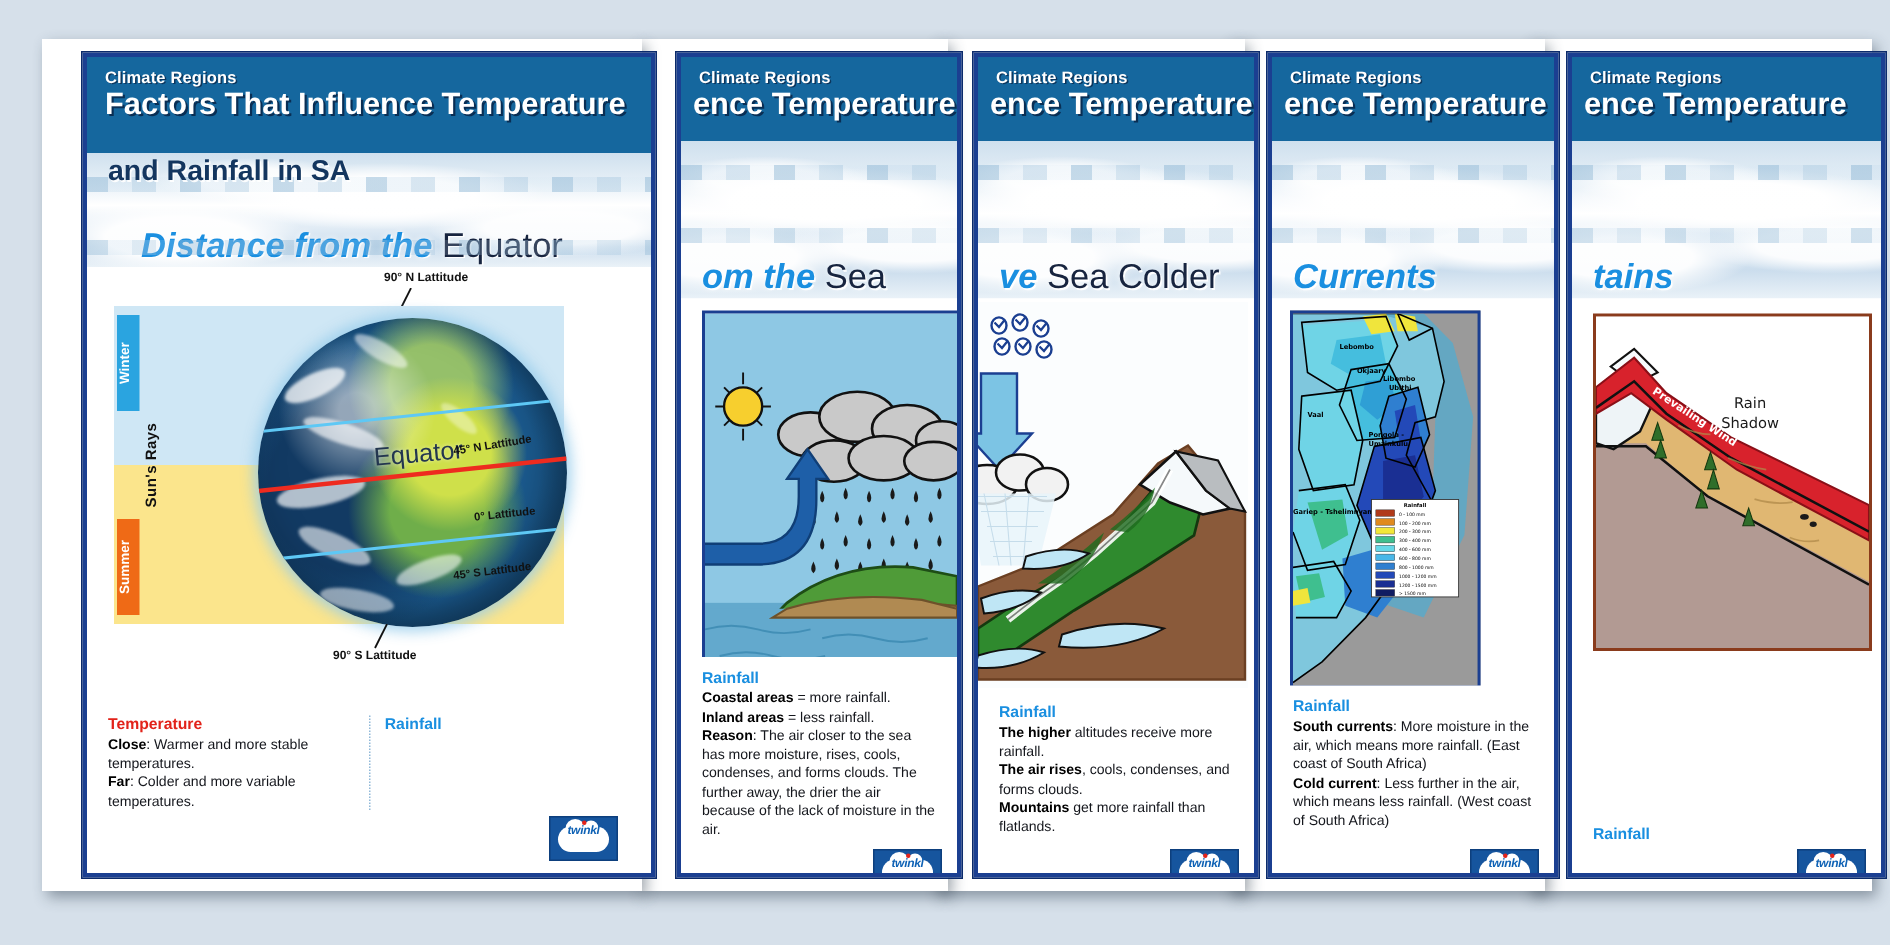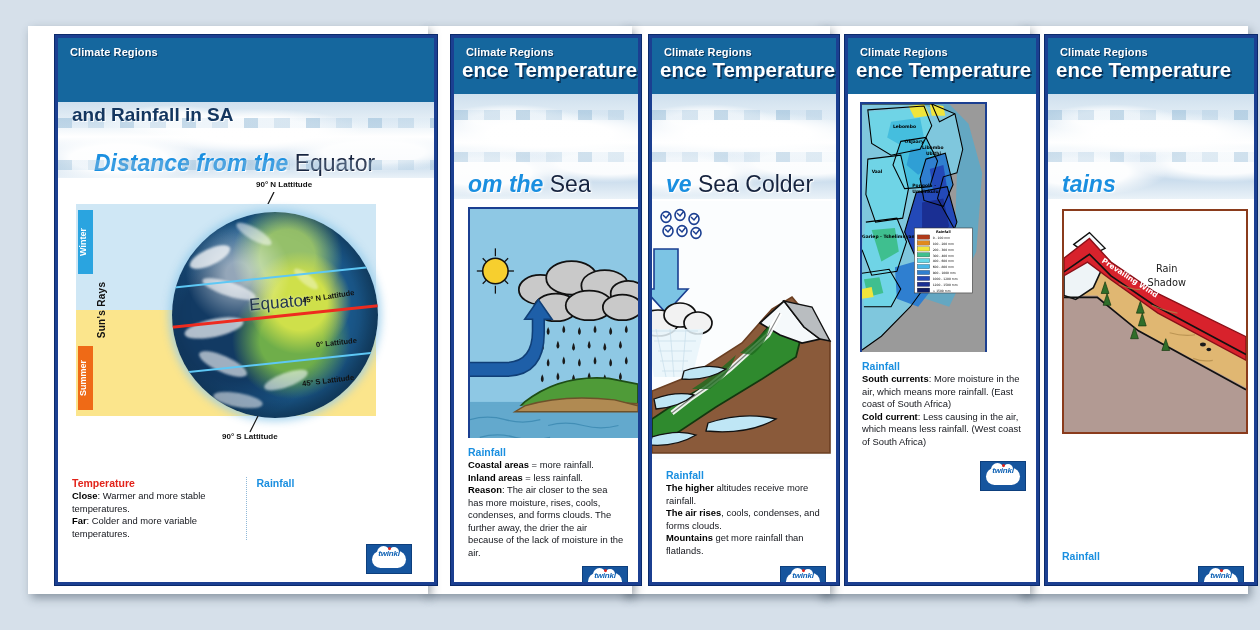--- a/index.html
+++ b/index.html
@@ -236,20 +236,25 @@
         </div>
       </div>
     </div>
   </div>
 
   <div class="card" style="left:818px;top:26px;width:212px;height:568px;">
     <div class="card-inner">
       <div class="hdr" style="height:56px;">
         <div class="kicker">Climate Regions</div>
         <div class="hdr-title" style="margin-left:-4px;">ence Temperature</div>
+      </div>
+      <div class="sky">
+        <div class="subtitle">
+          <span class="hl">Currents</span>
+        </div>
       </div>
       <div class="body" style="height:calc(100% - 140px);">
 
         <div class="pic map-pic" style="position:absolute;left:12px;top:8px;width:127px;height:252px;border-color:#1b3f91;">
           <svg width="100%" height="100%" viewBox="0 0 127 252" preserveAspectRatio="none">
             <rect width="127" height="252" fill="#9a9a9a"></rect>
             <path d="M0 250 L0 0 L72 0 L96 10 L104 46 L98 70 L84 74 L78 96 L96 128 L78 168 L50 206 L20 236 L0 250 Z" fill="#7fc7dd"></path>
             <path d="M58 0 L96 10 L104 46 L98 70 L96 128 L78 168 L60 196 L90 206 L118 150 L124 70 L110 20 L90 0 Z" fill="#5aa9c9" opacity=".85"></path>
             <path d="M6 8 L64 4 L72 22 L60 46 L30 52 L10 40 Z" fill="#6fd4e6"></path>
             <path d="M30 18 L60 14 L64 34 L40 42 L26 34 Z" fill="#45bede"></path>
@@ -315,21 +320,21 @@
                 <rect x="57" y="187" width="13" height="4.4" fill="#101c63" stroke="#333" stroke-width=".3"></rect>
                 <text x="73" y="191" font-family="DejaVu Sans, sans-serif" font-size="3.1" fill="#000">&gt; 1500 mm</text>
               </g>
             </g>
           </svg>
         </div>
         <div class="notes" style="bottom:44px;">
           <div class="note-h">Rainfall</div>
           <div class="note-p">
             <b>South currents</b><span>: More moisture in the air, which means more rainfall. (East coast of South Africa)</span><br>
-            <b>Cold current</b><span>: Less causing in the air, which means less rainfall. (West coast of South Africa)</span>
+            <b>Cold current</b><span>: Less further in the air, which means less rainfall. (West coast of South Africa)</span>
           </div>
         </div>
         <div class="twinkl">
           <div class="cloud"></div>
           <div class="tw-dot"></div>
           <div class="tw-txt">twinkl</div>
         </div>
       </div>
     </div>
   </div>
@@ -512,20 +517,21 @@
           <div class="tw-txt">twinkl</div>
         </div>
       </div>
     </div>
   </div>
 
   <div class="card" style="left:28px;top:26px;width:400px;height:568px;">
     <div class="card-inner">
       <div class="hdr" style="height:64px;">
         <div class="kicker">Climate Regions</div>
+        <div class="hdr-title">Factors That Influence Temperature</div>
       </div>
       <div class="sky" style="height:76px;">
         <div class="sub-2">and Rainfall in SA</div>
         <div class="subtitle" style="padding-left:36px;">
           <span class="hl">Distance from the</span>
           <span>Equator</span>
         </div>
       </div>
       <div class="body" style="height:calc(100% - 140px);">
 

